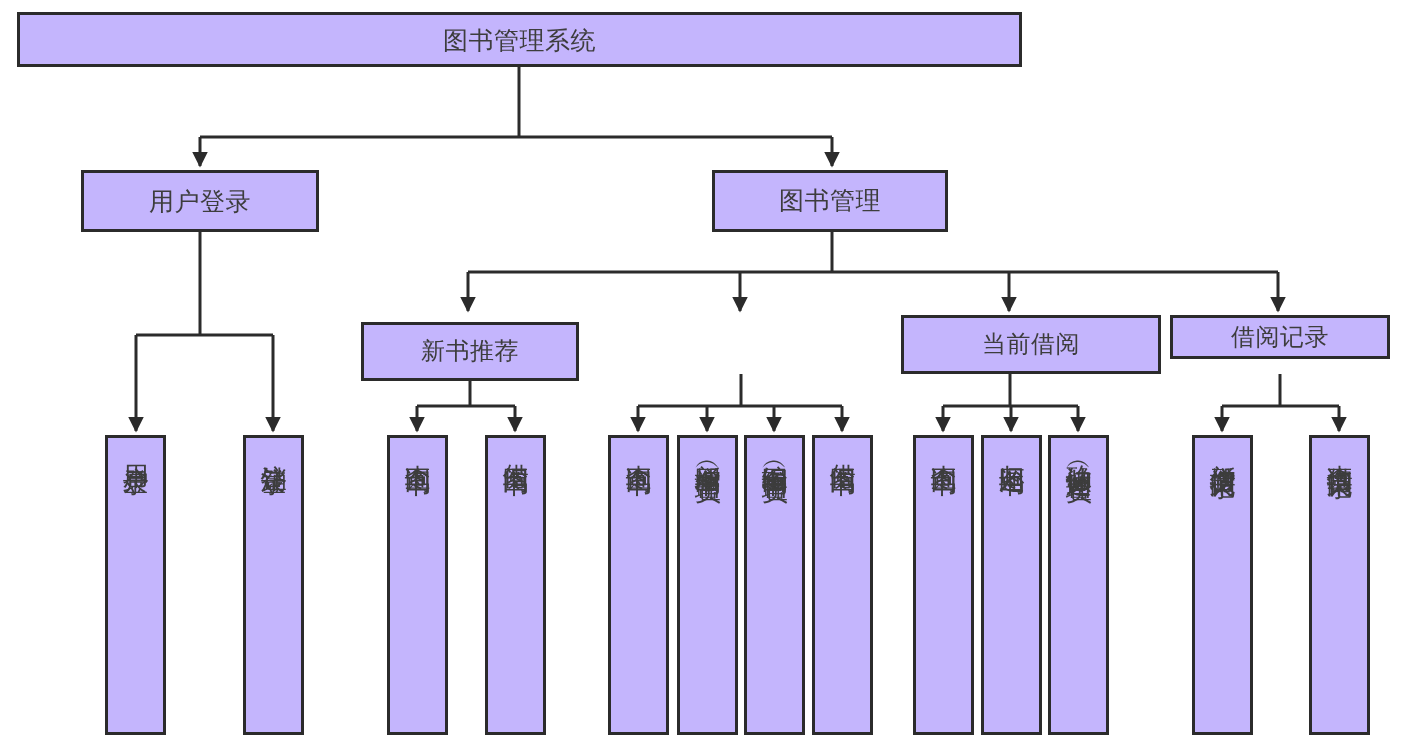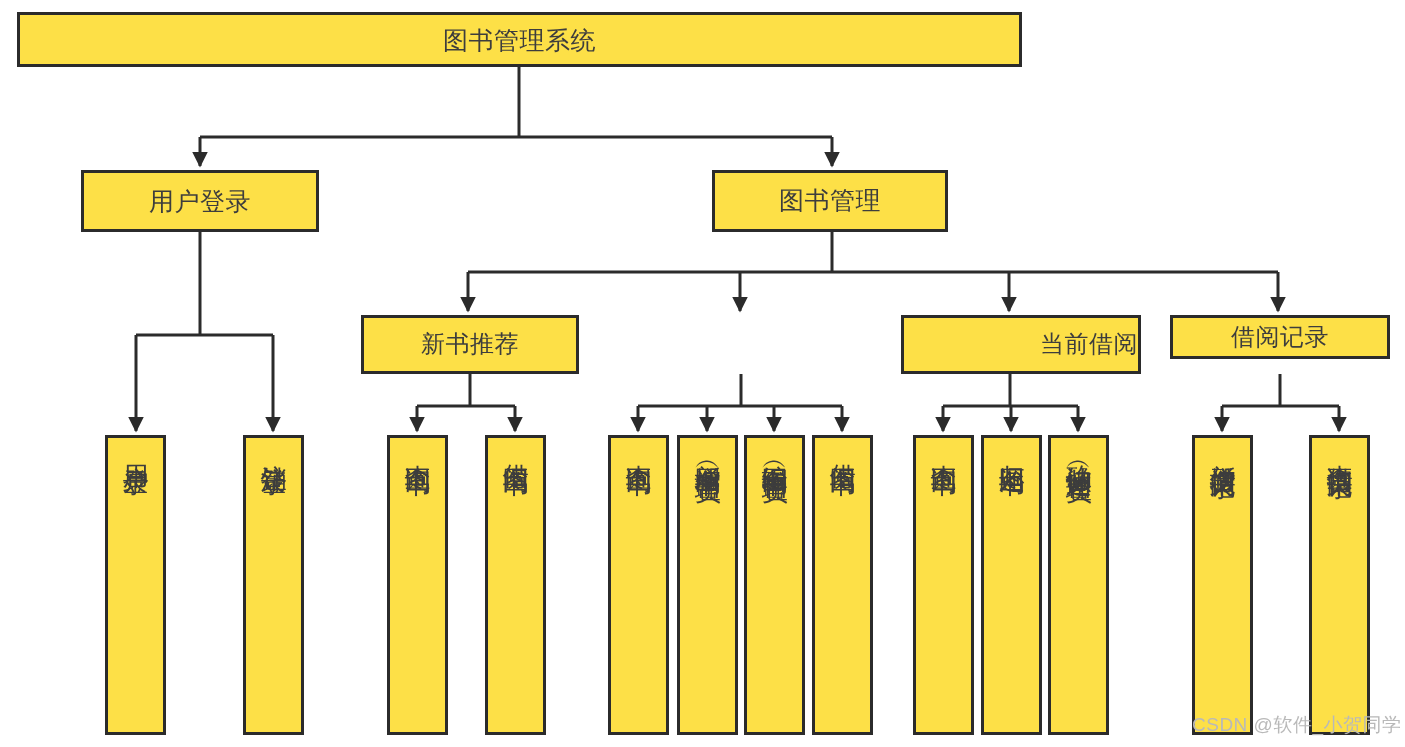--- a/index.html
+++ b/index.html
@@ -25,21 +25,21 @@
     position: absolute;
     left: 0;
     top: 0;
     width: 1405px;
     height: 747px;
     pointer-events: none;
   }
   .node {
     position: absolute;
     box-sizing: border-box;
-    background: #fde047;
+    background: #c4b5fd;
     border: 3px solid #2b2b2b;
     display: flex;
     align-items: center;
     justify-content: center;
     color: #3d3d3d;
   }
   .node-label {
     display: block;
     text-align: center;
     line-height: 1.12;
@@ -132,24 +132,24 @@
     <span class="node-label">图书管理系统</span>
   </div>
 
   <div class="node level1" style="left:81px; top:170px; width:238px; height:62px;">
     <span class="node-label">用户登录</span>
   </div>
   <div class="node level1" style="left:712px; top:170px; width:236px; height:62px;font-family:Liberation Serif, serif;">
     <span class="node-label">图书管理</span>
   </div>
 
-  <div class="node level2" style="left:361px; top:315px; width:218px; height:59px;">
+  <div class="node level2" style="left:361px; top:322px; width:218px; height:59px;">
     <span class="node-label">新书推荐</span>
   </div>
-  <div class="node level2" style="left:901px; top:315px; width:240px; height:59px;justify-content:flex-end;">
+  <div class="node level2" style="left:901px; top:315px; width:260px; height:59px;">
     <span class="node-label">当前借阅</span>
   </div>
   <div class="node level2" style="left:1170px; top:315px; width:220px; height:44px;">
     <span class="node-label">借阅记录</span>
   </div>
 
   <div class="node leaf" style="left:105px; top:435px; width:61px; height:300px;">
     <span class="node-label">用户登录</span>
   </div>
   <div class="node leaf" style="left:243px; top:435px; width:61px; height:300px;">
@@ -182,14 +182,13 @@
   <div class="node leaf" style="left:1048px; top:435px; width:61px; height:300px;">
     <span class="node-label">确认归还（管理员）</span>
   </div>
   <div class="node leaf" style="left:1192px; top:435px; width:61px; height:300px;">
     <span class="node-label">新增借阅记录</span>
   </div>
   <div class="node leaf" style="left:1309px; top:435px; width:61px; height:300px;">
     <span class="node-label">查询借阅记录</span>
   </div>
 
-  <div id="watermark">CSDN @软件_小贺同学</div>
 </div>
 
 </body></html>

